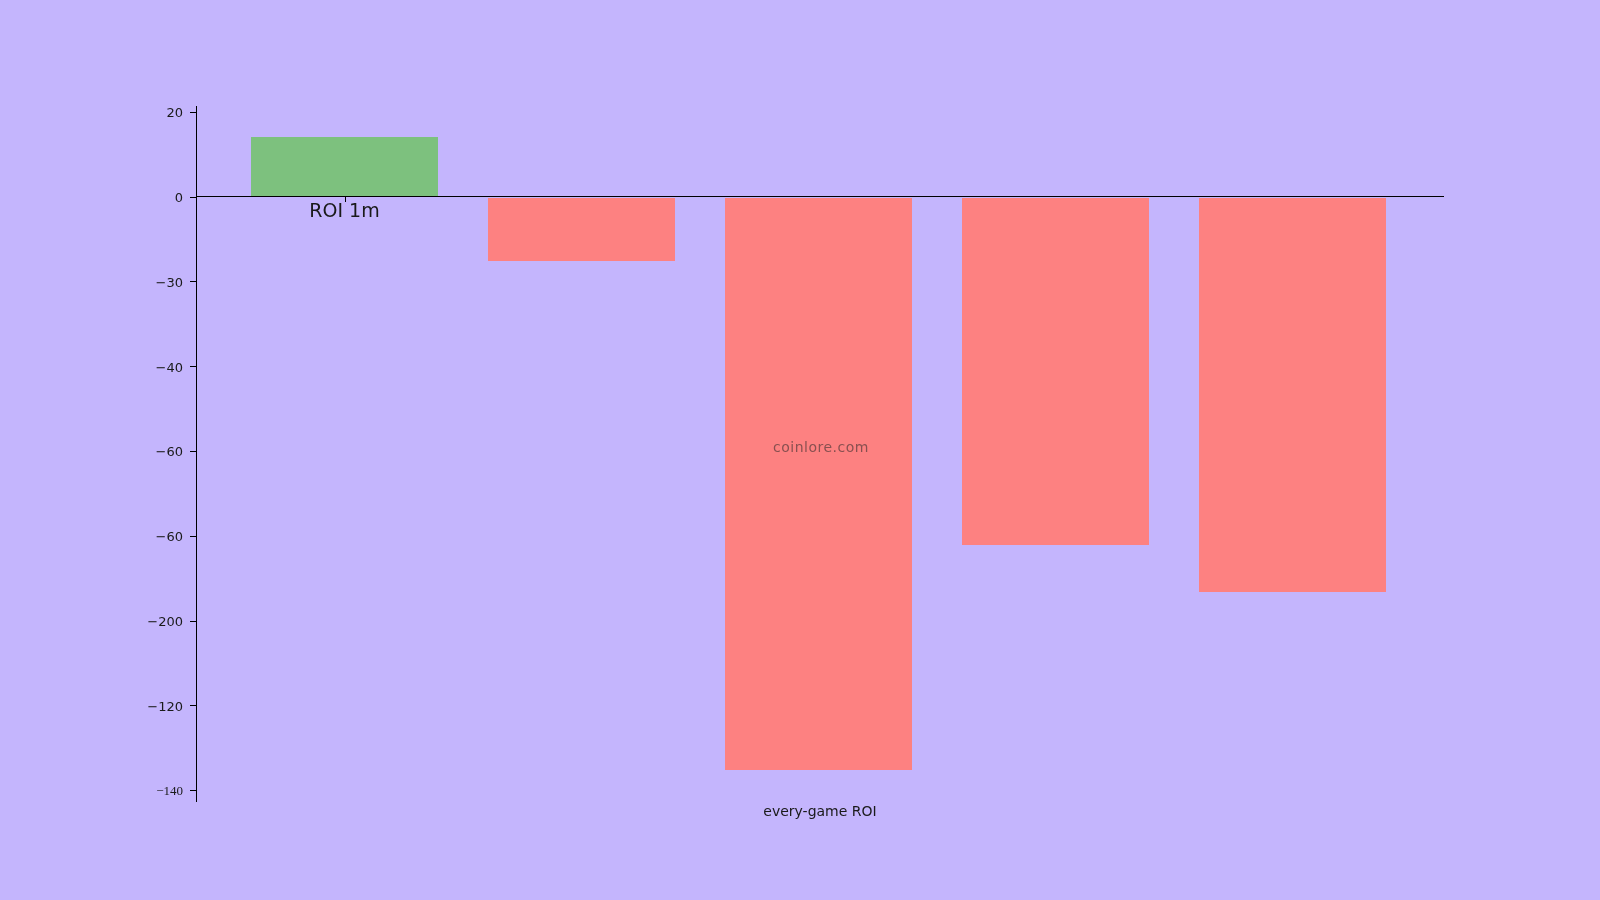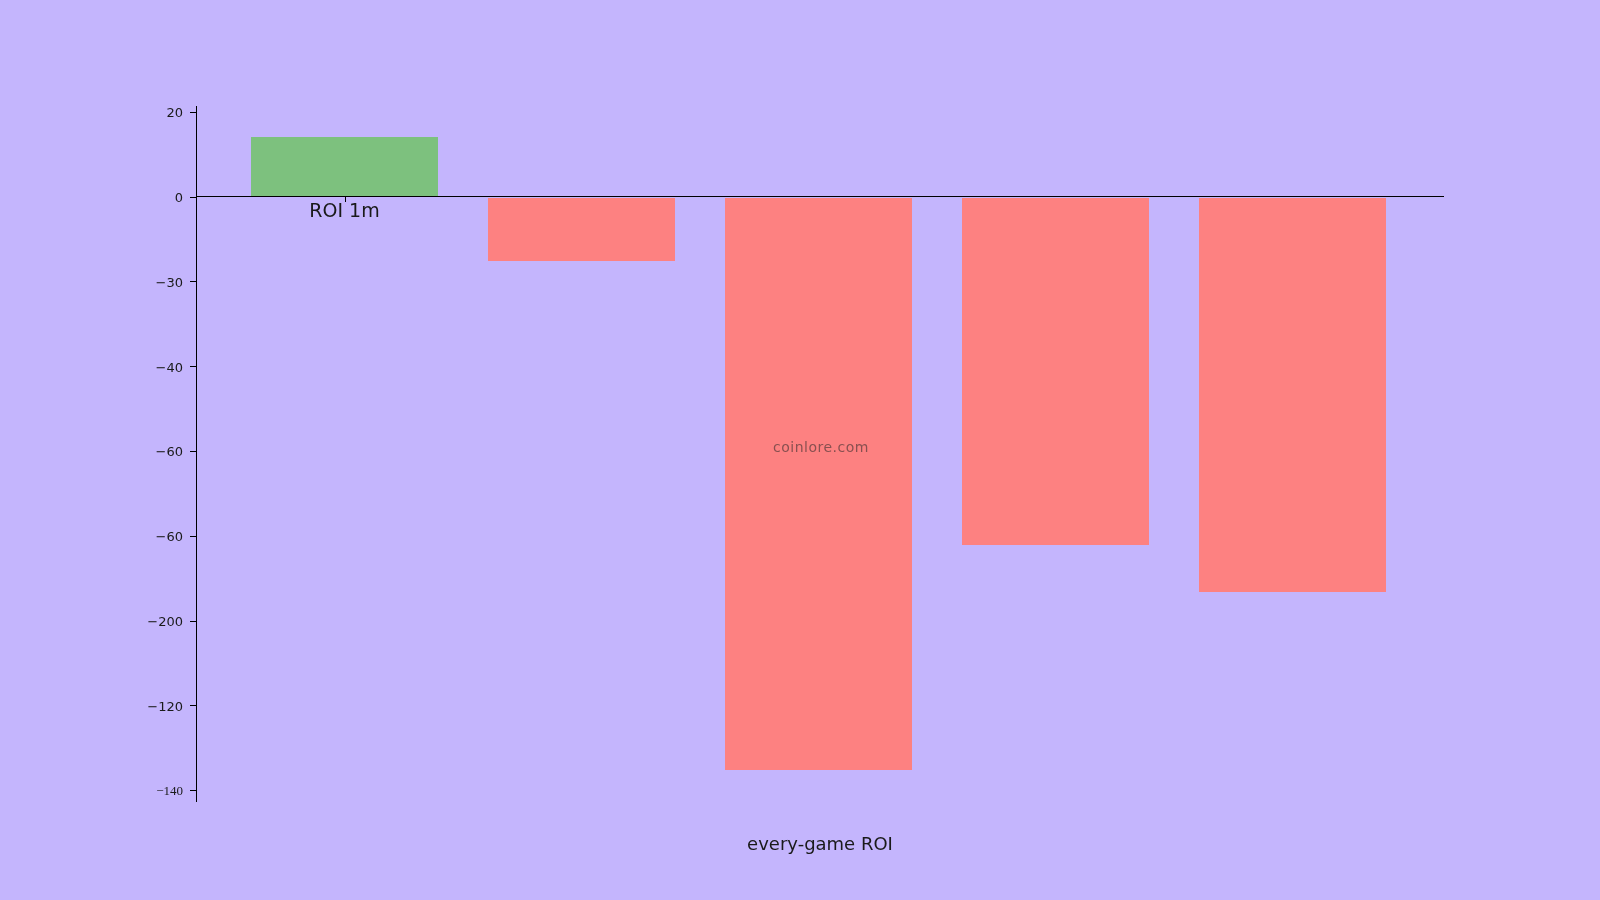--- a/index.html
+++ b/index.html
@@ -64,23 +64,23 @@
     position: absolute;
     left: 624px; top: 341px;
     transform: translate(-50%, -50%);
     font-size: 14px;
     letter-spacing: 0.5px;
     color: rgba(40, 40, 40, 0.55);
     white-space: nowrap;
   }
   .xlabel {
     position: absolute;
-    left: 820px; top: 843px;
+    left: 820px; top: 811px;
     transform: translate(-50%, -50%);
-    font-size: 18px;
+    font-size: 14px;
     color: #1a1a1a;
     white-space: nowrap;
   }
 </style>
 </head>
 <body>
 
 <div class="figure">
   <div class="plot-area">
     <div class="zero-line"></div>

